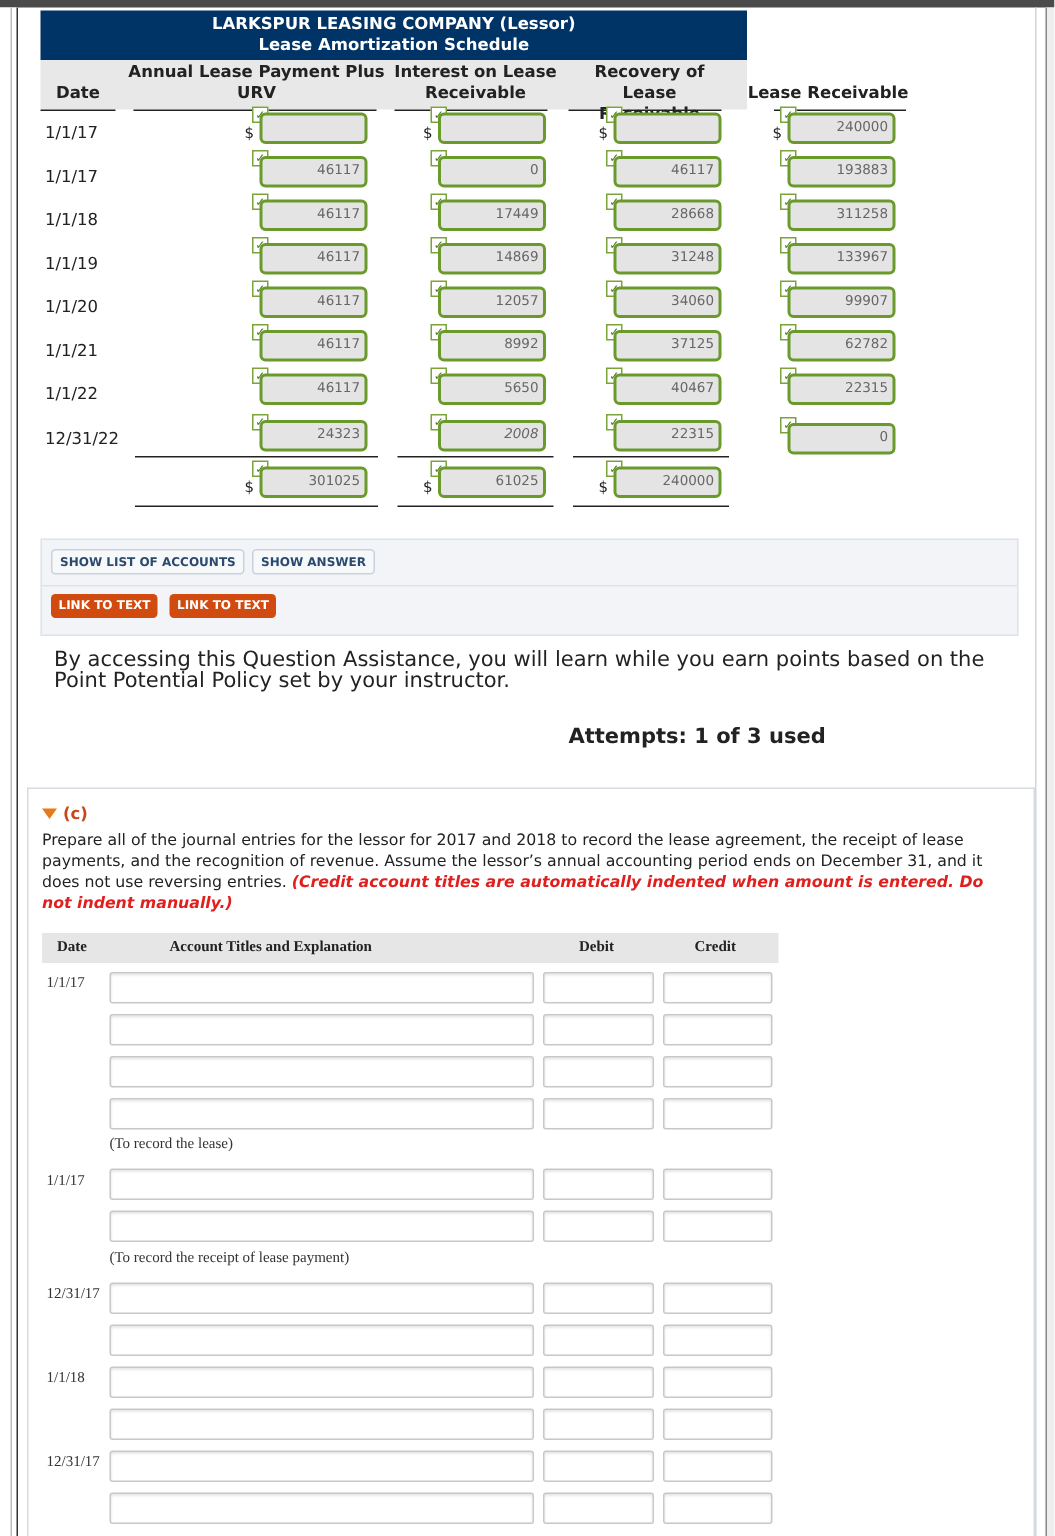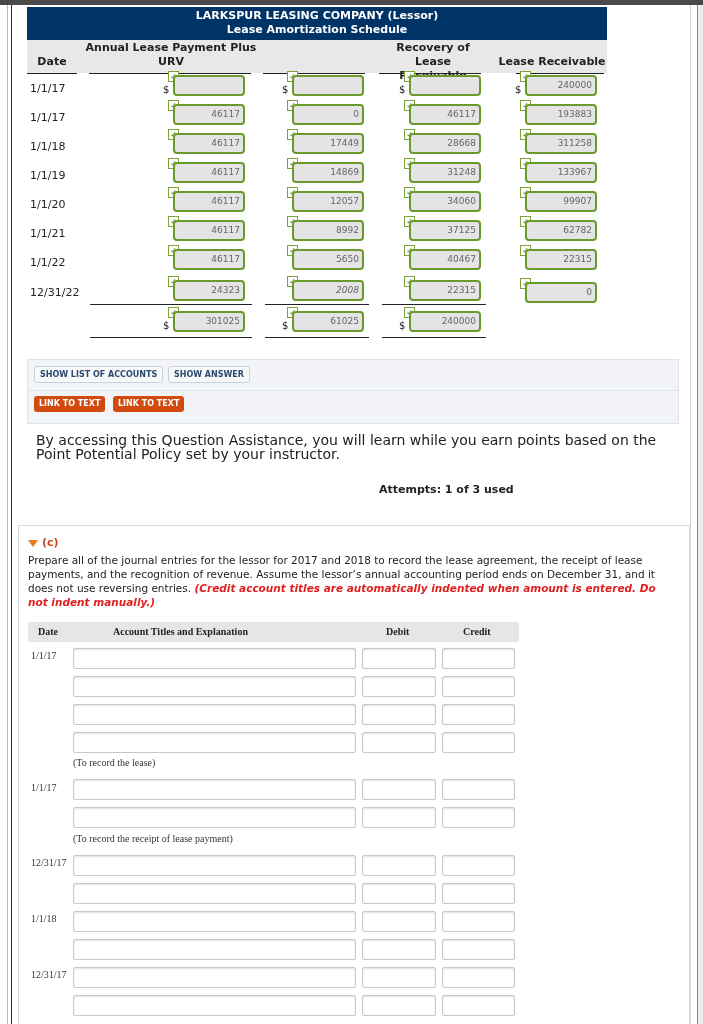--- a/index.html
+++ b/index.html
@@ -7,21 +7,21 @@
   body { font-family: "DejaVu Sans", sans-serif; position: relative; }
 
   .topbar { position: absolute; left: 0; top: 0; width: 703px; height: 5px; background: #4a4a4a; }
   .left-edge { position: absolute; left: 0; top: 5px; width: 12px; height: 1019px; background: #fff;
     border-right: 1px solid #333; }
   .left-edge::before { content: ""; position: absolute; left: 7px; top: 0; width: 1px; height: 100%; background: #bbb; }
   .right-edge { position: absolute; right: 0; top: 5px; width: 6px; height: 1019px; background: #eee; border-left: 1px solid #888; }
   .right-inner { position: absolute; left: 690px; top: 5px; width: 1px; height: 1019px; background: #cfd6dd; }
 
   
-  .sched { position: absolute; left: 27px; top: 7px; width: 580px; }
+  .sched { position: absolute; left: 27px; top: 7px; width: 471px; }
   .sched-title { background: #003366; color: #fff; text-align: center; font-weight: bold;
     font-size: 11px; line-height: 14px; padding: 2px 0 3px; height: 33px; }
   .sched-head { background: #e8e8e8; height: 33px; position: relative; font-weight: bold; font-size: 11px; color: #222; }
   .sched-head .h { position: absolute; text-align: center; line-height: 14px; }
   .sched-head .u { position: absolute; top: 33px; height: 1px; background: #222; }
 
   .row-date { position: absolute; left: 30px; font-size: 11px; color: #222; }
   .cell { position: absolute; width: 77px; height: 25px; }
   .cell .box { position: absolute; right: 0; top: 4px; width: 72px; height: 21px; background: #e4e4e4;
     border: 2px solid #6b9a2c; border-radius: 4px; font-size: 9px; color: #666; text-align: right;
@@ -32,21 +32,21 @@
   .hline { position: absolute; height: 1px; background: #222; }
 
   
   .assist { position: absolute; left: 27px; top: 359px; width: 652px; height: 65px; background: #f2f4f7; border: 1px solid #dde3ea; }
   .assist .sep { position: absolute; left: 0; top: 30px; width: 100%; height: 1px; background: #dde3ea; }
   .btn-gray { position: absolute; height: 17px; background: #f7f8fa; border: 1px solid #c9d2dc; border-radius: 3px;
     font-size: 8px; font-weight: bold; color: #2b4a6f; line-height: 15px; padding: 0 5px; }
   .btn-red { position: absolute; height: 16px; background: #d14b10; border-radius: 3px; color: #fff;
     font-size: 8px; font-weight: bold; line-height: 16px; padding: 0 5px; }
   .assist-text { position: absolute; left: 36px; top: 433px; width: 625px; font-size: 14px; line-height: 14px; color: #222; }
-  .attempts { position: absolute; left: 379px; top: 483px; font-size: 11px; font-weight: bold; color: #222; }
+  .attempts { position: absolute; left: 379px; top: 483px; font-size: 14px; font-weight: bold; color: #222; }
 
   
   .panel-c { position: absolute; left: 18px; top: 525px; width: 672px; height: 510px; border: 1px solid #d5dbe1; }
   .c-head { position: absolute; left: 28px; top: 536px; font-size: 11px; font-weight: bold; color: #c4481a; }
   .c-head .tri { display: inline-block; width: 0; height: 0; border-left: 5px solid transparent; border-right: 5px solid transparent;
     border-top: 7px solid #e8791a; margin-right: 4px; vertical-align: middle; }
   .c-text { position: absolute; left: 28px; top: 553px; width: 650px; font-size: 10.5px; line-height: 14px; color: #222; }
   .c-text .red { color: #e0201f; font-weight: bold; font-style: italic; }
 
   .jhead { position: absolute; left: 28px; top: 622px; width: 491px; height: 20px; background: #e6e6e6;
@@ -68,20 +68,24 @@
 <div class="sched">
   <div class="sched-title">
     <div>LARKSPUR LEASING COMPANY (Lessor)</div>
     <div>Lease Amortization Schedule</div>
   </div>
   <div class="sched-head">
     <div class="h" style="left:0;width:50px;top:15px;">Date</div>
     <div class="h" style="left:58px;width:172px;top:1px;">
       <div>Annual Lease Payment Plus</div>
       <div>URV</div>
+    </div>
+    <div class="h" style="left:234px;width:112px;top:1px;">
+      <div>Interest on Lease</div>
+      <div>Receivable</div>
     </div>
     <div class="h" style="left:350px;width:112px;top:1px;text-align:center;">
       <div>Recovery of Lease</div>
       <div>Receivable</div>
     </div>
     <div class="h" style="left:470px;width:110px;top:15px;">Lease Receivable</div>
     <div class="u" style="left:0;width:50px;"></div>
     <div class="u" style="left:62px;width:162px;"></div>
     <div class="u" style="left:236px;width:102px;"></div>
     <div class="u" style="left:352px;width:102px;"></div>

